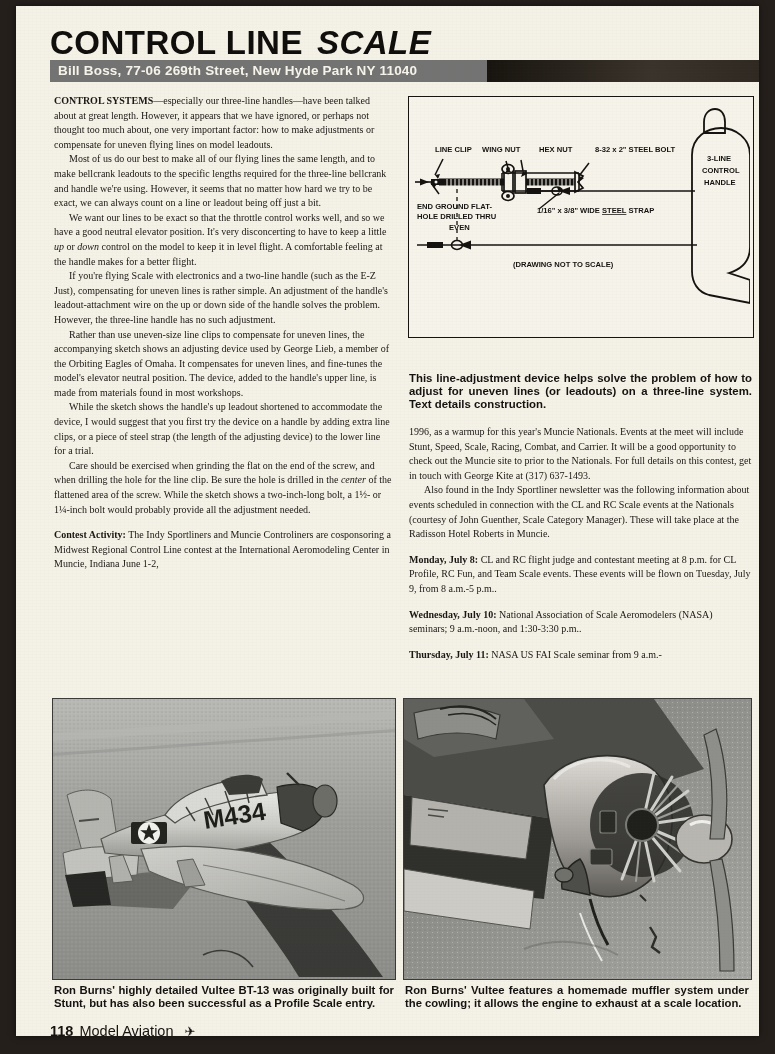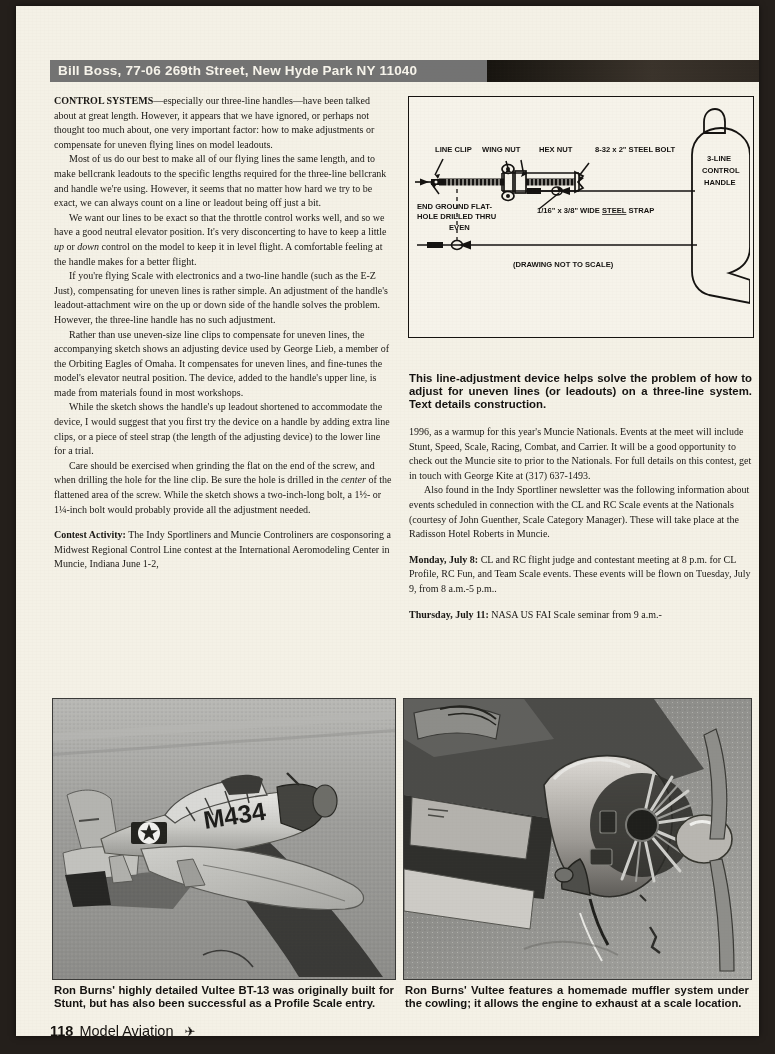--- a/index.html
+++ b/index.html
@@ -174,20 +174,25 @@
   }
   .footer .pg { font-weight: bold; }
   .footer .plane { margin-left: 7px; font-size: 13px; }
 </style>
 </head>
 <body>
 
 <div id="scan">
   <div id="page">
 
+    <div class="masthead">
+      <div class="mast-title">
+        <span>CONTROL LINE</span><span class="ital">SCALE</span>
+      </div>
+    </div>
     <div class="byline-bar">
       <div class="fade"></div>
       <div class="byline-text">Bill Boss, 77-06 269th Street, New Hyde Park NY  11040</div>
     </div>
 
     <div class="col" id="col-left">
       <p class="noind"><span class="lead-caps">CONTROL SYSTEMS</span><span>—especially our three-line handles—have been talked about at great length. However, it appears that we have ignored, or perhaps not thought too much about, one very important factor: how to make adjustments or compensate for uneven flying lines on model leadouts.</span></p>
       <p>Most of us do our best to make all of our flying lines the same length, and to make bellcrank leadouts to the specific lengths required for the three-line bellcrank and handle we're using. However, it seems that no matter how hard we try to be exact, we can always count on a line or leadout being off just a bit.</p>
       <p><span>We want our lines to be exact so that the throttle control works well, and so we have a good neutral elevator position. It's very disconcerting to have to keep a little </span><i>up</i><span> or </span><i>down</i><span> control on the model to keep it in level flight. A comfortable feeling at the handle makes for a better flight.</span></p>
       <p>If you're flying Scale with electronics and a two-line handle (such as the E-Z Just), compensating for uneven lines is rather simple. An adjustment of the handle's leadout-attachment wire on the up or down side of the handle solves the problem. However, the three-line handle has no such adjustment.</p>
@@ -310,20 +315,21 @@
         </g>
       </svg>
     </div>
 
     <div class="figcap">This line-adjustment device helps solve the problem of how to adjust for uneven lines (or leadouts) on a three-line system. Text details construction.</div>
 
     <div class="col" id="col-right-text">
       <p class="noind">1996, as a warmup for this year's Muncie Nationals. Events at the meet will include Stunt, Speed, Scale, Racing, Combat, and Carrier. It will be a good opportunity to check out the Muncie site to prior to the Nationals. For full details on this contest, get in touch with George Kite at (317) 637-1493.</p>
       <p>Also found in the Indy Sportliner newsletter was the following information about events scheduled in connection with the CL and RC Scale events at the Nationals (courtesy of John Guenther, Scale Category Manager). These will take place at the Radisson Hotel Roberts in Muncie.</p>
       <p class="noind gap"><span class="runin">Monday, July 8:</span><span> CL and RC flight judge and contestant meeting at 8 p.m. for CL Profile, RC Fun, and Team Scale events. These events will be flown on Tuesday, July 9, from 8 a.m.-5 p.m..</span></p>
+      <p class="noind gap"><span class="runin">Wednesday, July 10:</span><span> National Association of Scale Aeromodelers (NASA) seminars; 9 a.m.-noon, and 1:30-3:30 p.m..</span></p>
       <p class="noind gap"><span class="runin">Thursday, July 11:</span><span> NASA US FAI Scale seminar from 9 a.m.-</span></p>
     </div>
 
     <div class="photo" id="photo-left">
       <svg width="342" height="280" viewBox="0 0 342 280">
         <defs>
           <linearGradient id="tarmac" x1="0" y1="0" x2="0" y2="1">
             <stop offset="0%" stop-color="#b9b9b6"></stop>
             <stop offset="45%" stop-color="#9d9d9a"></stop>
             <stop offset="100%" stop-color="#8c8c89"></stop>

